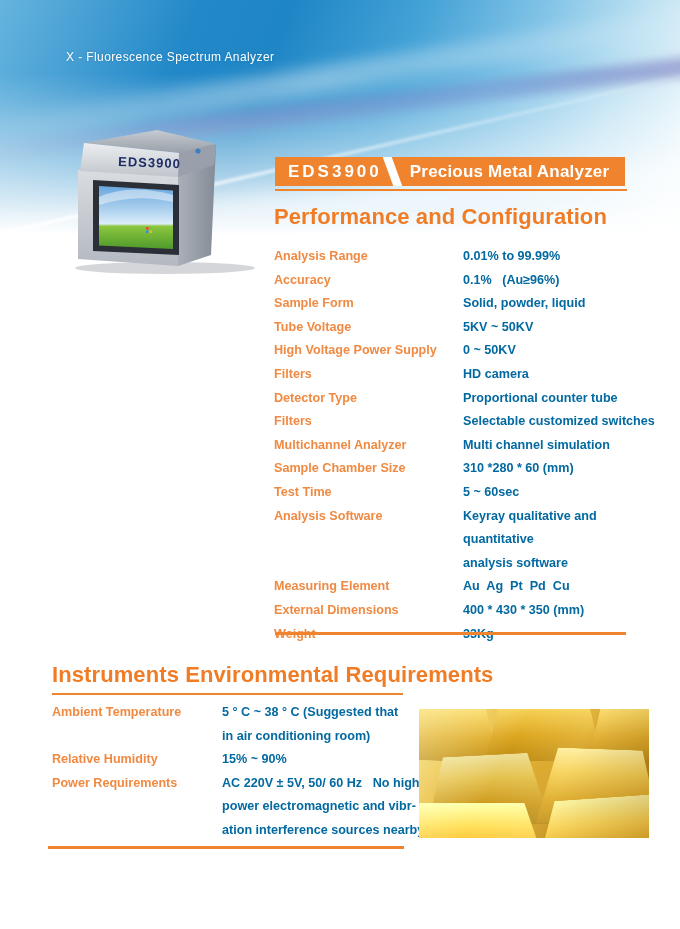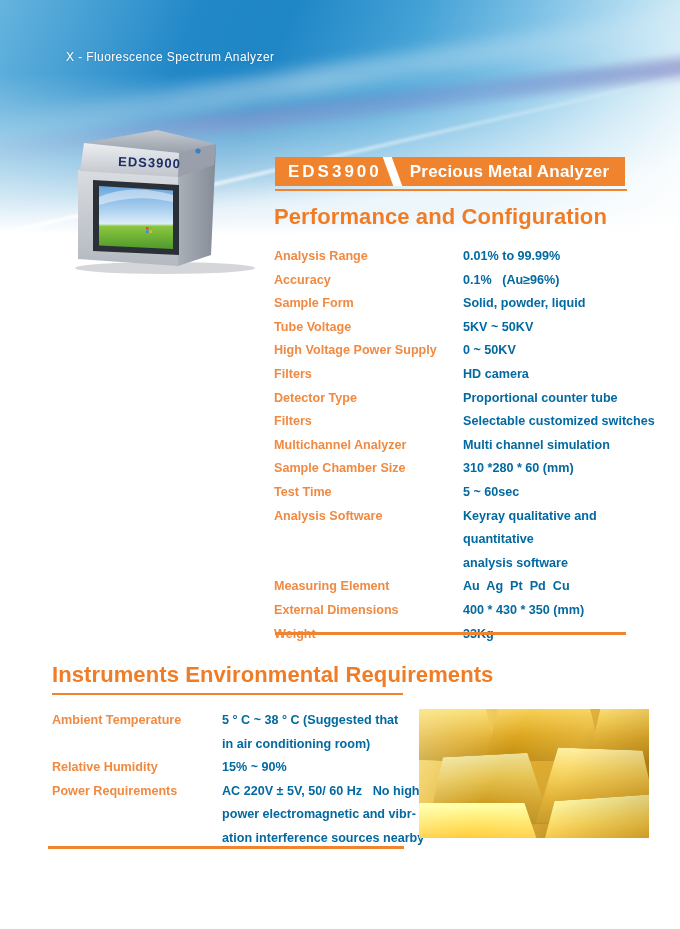--- a/index.html
+++ b/index.html
@@ -55,21 +55,21 @@
   .banner .pname{font-size:17px;font-weight:bold;letter-spacing:.2px;}
   .banner-underline{position:absolute;left:275px;top:189px;width:352px;height:2px;background:#F0832D;}
   
   .h-orange{position:absolute;color:#F07D26;font-size:22px;font-weight:bold;letter-spacing:.1px;}
   #perf-heading{left:274px;top:204px;}
   #env-heading{left:52px;top:662px;}
   .env-underline{position:absolute;left:52px;top:693px;width:351px;height:2px;background:#F0832D;}
   
   .spec-table{position:absolute;display:block;font-weight:bold;}
   #perf-table{left:274px;top:245px;width:392px;}
-  #env-table{left:52px;top:701px;width:392px;margin-top:8px;}
+  #env-table{left:52px;top:701px;width:392px;}
   .row{display:flex;align-items:flex-start;}
   .row .label{flex:0 0 189px;color:#F08A42;font-size:12.6px;line-height:23.6px;}
   #env-table .row .label{flex:0 0 170px;}
   .row .value{flex:1;color:#0369a1;font-size:12.6px;line-height:23.6px;white-space:pre-wrap;}
   .hr-orange{position:absolute;height:2.5px;background:#F0832D;}
   #perf-divider{left:275px;top:632px;width:351px;}
   #bottom-divider{left:48px;top:846px;width:356px;}
   
   .gold{
     position:absolute;left:419px;top:709px;width:230px;height:129px;overflow:hidden;

